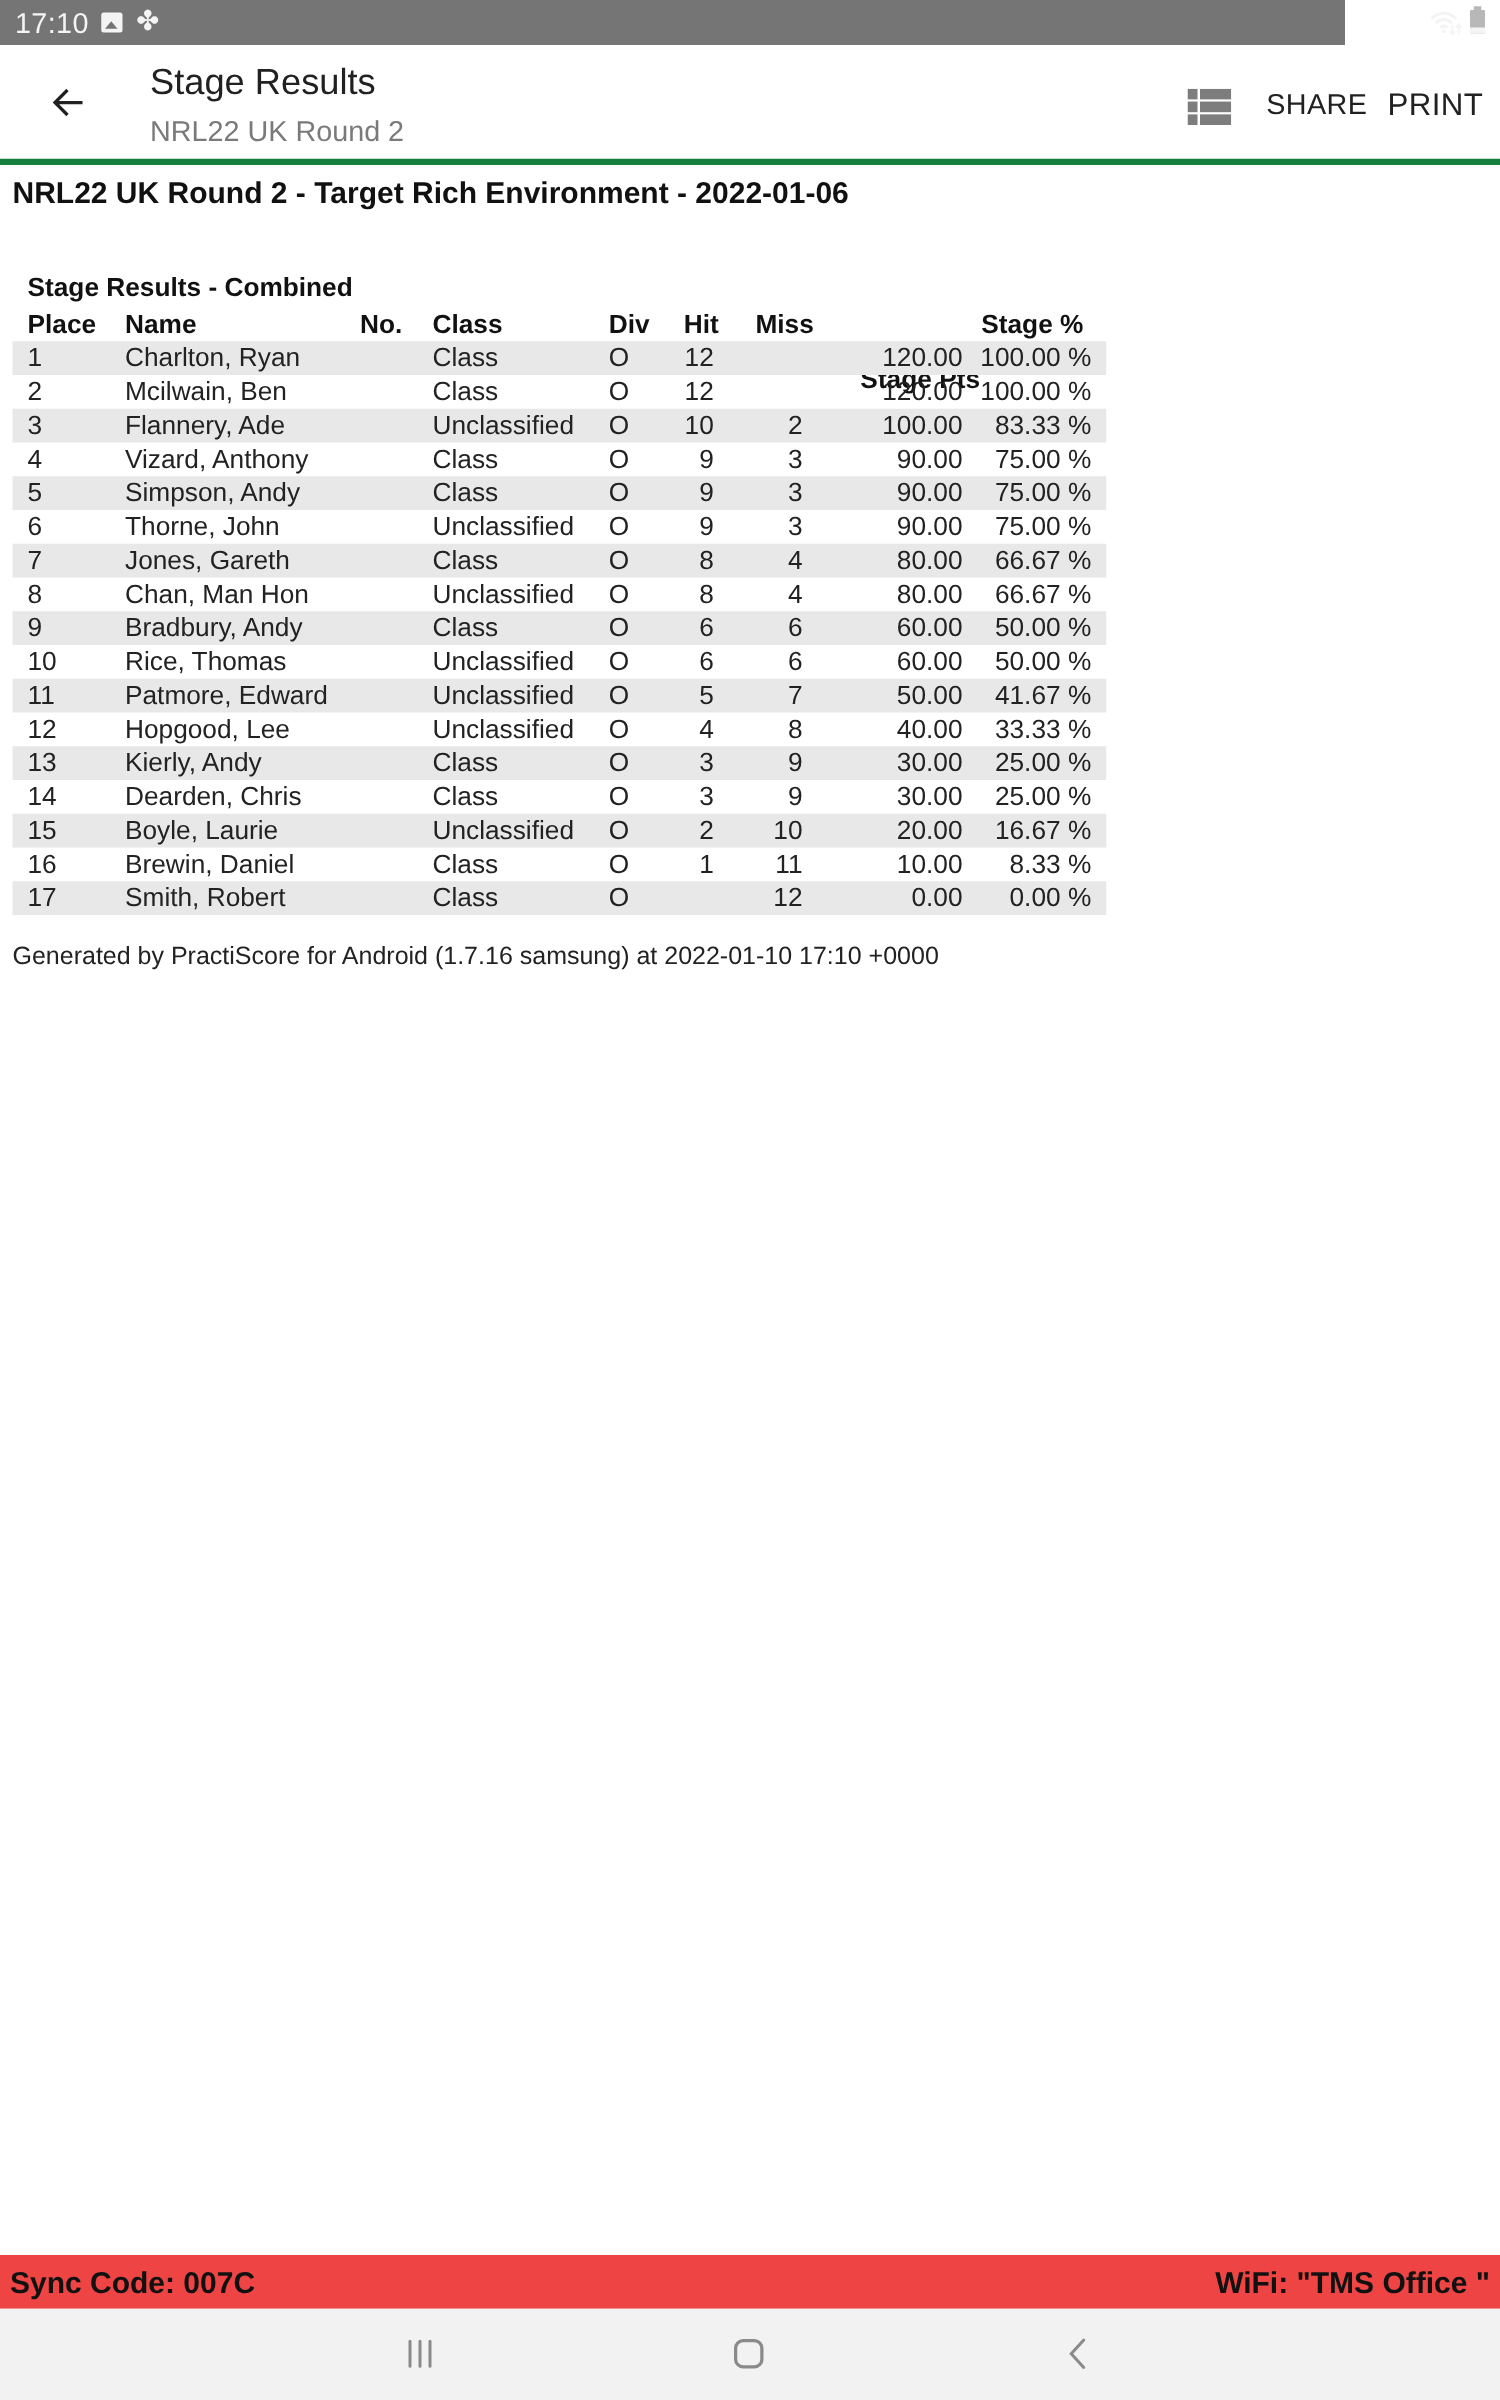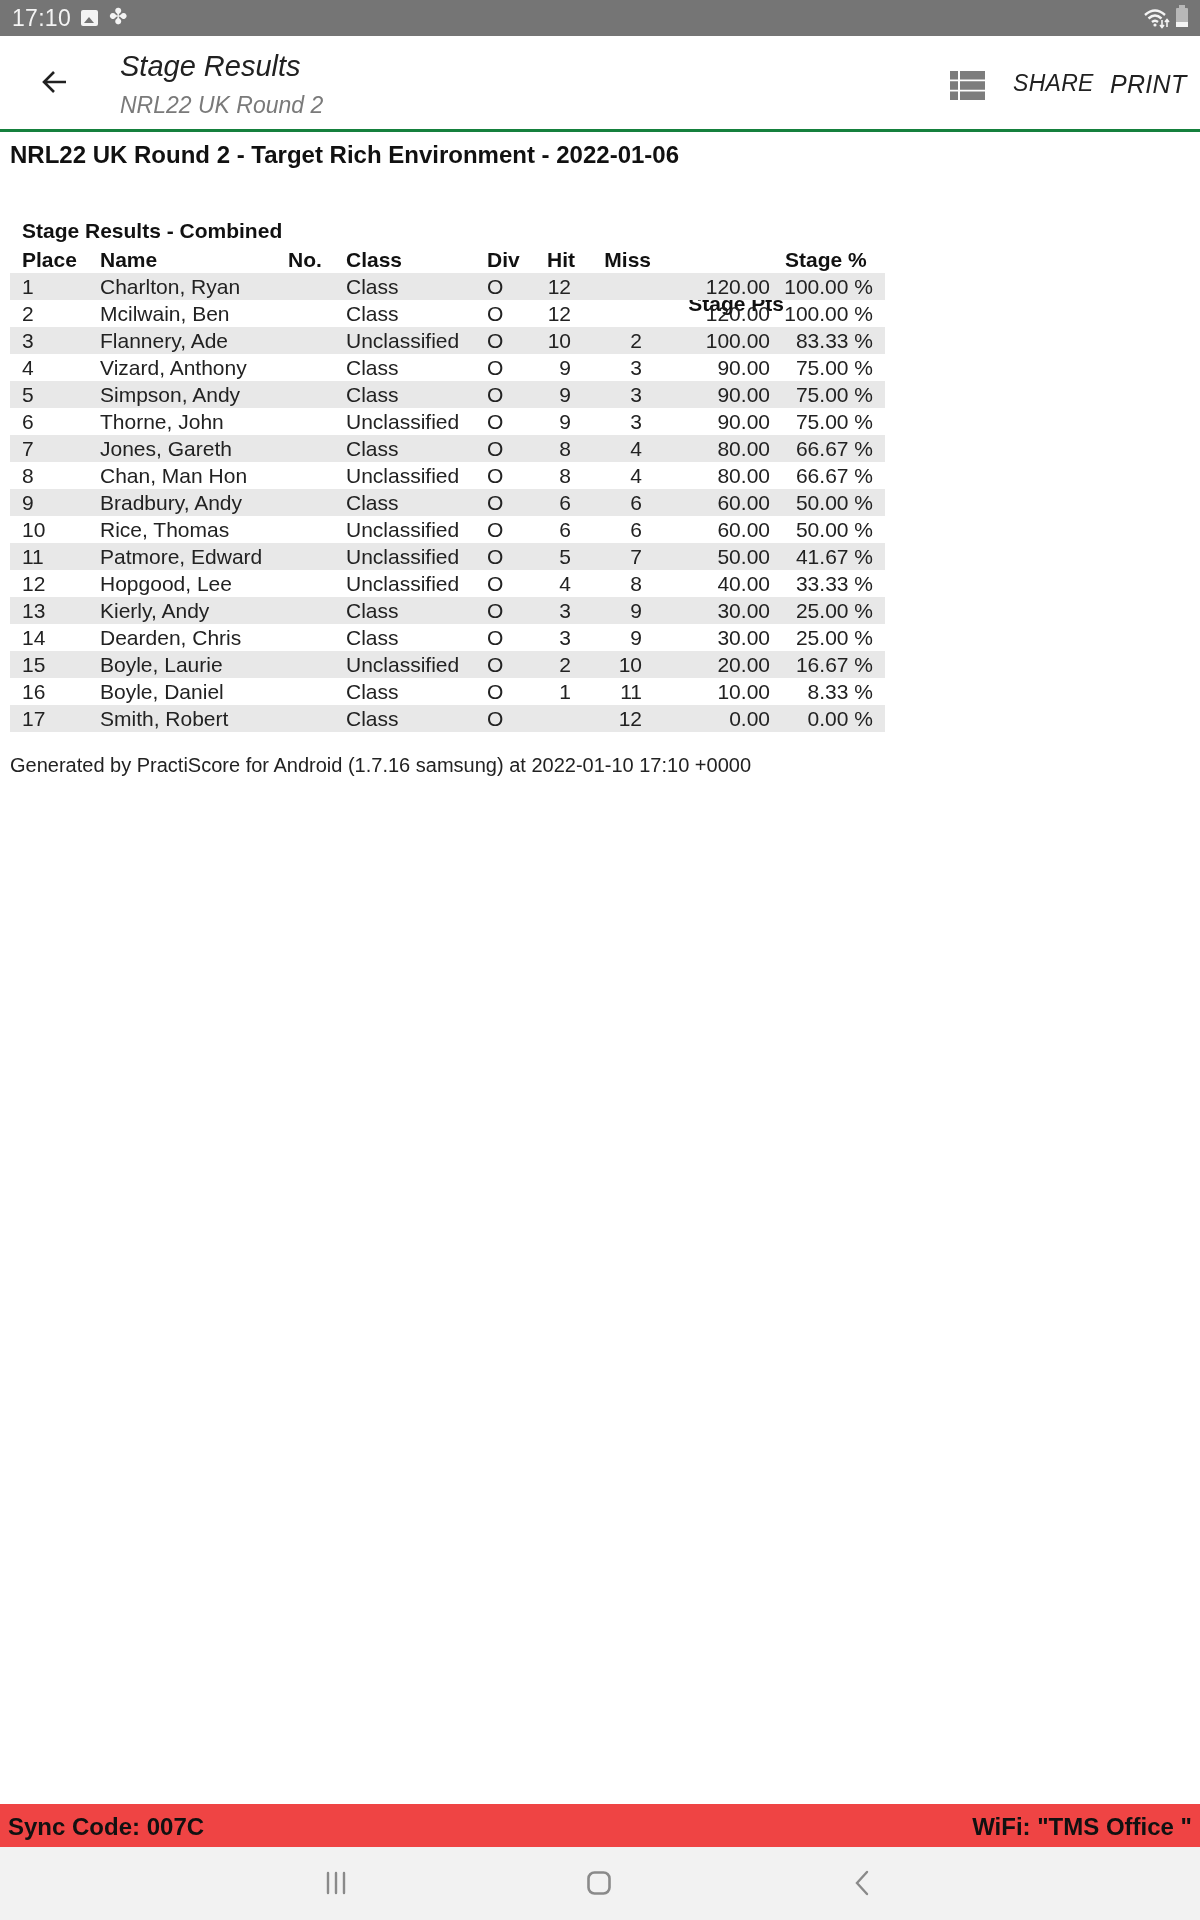--- a/index.html
+++ b/index.html
@@ -1,29 +1,29 @@
 <!DOCTYPE html>
 <html><head>
 <meta charset="utf-8">
 <style>
   * { box-sizing: border-box; margin: 0; padding: 0; }
   html, body { width: 1200px; height: 1920px; background: #ffffff; overflow: hidden; }
   body { position: relative; font-family: "Liberation Sans", "DejaVu Sans", sans-serif; color: #222; }
 
-  .status-bar { position: absolute; left: 0; top: 0; width: 1200px; height: 36px; background: #757575; color: #f4f4f4; }
+  .status-bar { position: absolute; left: 0; top: 0; width: 1076px; height: 36px; background: #757575; color: #f4f4f4; }
   .status-time { position: absolute; left: 12px; top: 5px; font-size: 23px; letter-spacing: 0.3px; }
   .status-img { position: absolute; left: 81px; top: 10px; width: 17px; height: 16px; background: #f4f4f4; border-radius: 2px; }
   .status-img::after { content: ""; position: absolute; left: 3px; bottom: 3px; width: 0; height: 0; border-left: 5px solid transparent; border-right: 5px solid transparent; border-bottom: 6px solid #757575; }
   .status-fan { position: absolute; left: 109px; top: 4px; font-size: 22px; line-height: 26px; color: #f4f4f4; }
   .status-wifi { position: absolute; left: 1143px; top: 7px; width: 28px; height: 22px; }
   .status-battery { position: absolute; left: 1176px; top: 8px; width: 12px; height: 19px; background: #b8b8b8; border-radius: 1px; }
   .status-battery::before { content: ""; position: absolute; left: 3px; top: -3px; width: 6px; height: 3px; background: #b8b8b8; }
   .status-battery::after { content: ""; position: absolute; left: 0; bottom: 0; width: 12px; height: 5px; background: #f4f4f4; }
 
-  .app-bar { position: absolute; left: 0; top: 36px; width: 1200px; height: 96px; background: #ffffff; border-bottom: 3px solid #15803d; font-style: italic; }
+  .app-bar { position: absolute; left: 0; top: 36px; width: 1200px; height: 96px; background: #ffffff; border-bottom: 5px solid #15803d; }
   .back-btn { position: absolute; left: 34px; top: 25px; width: 42px; height: 42px; display: flex; align-items: center; justify-content: center; }
   .app-title { position: absolute; left: 120px; top: 14px; font-size: 29px; color: #212121; }
   .app-subtitle { position: absolute; left: 120px; top: 56px; font-size: 23px; color: #7a7a7a; }
   .list-btn { position: absolute; left: 944px; top: 29px; width: 46px; height: 40px; display: flex; align-items: center; justify-content: center; }
   .share-btn { position: absolute; left: 1013px; top: 34px; font-size: 23px; color: #212121; letter-spacing: 0.3px; }
   .print-btn { position: absolute; left: 1110px; top: 34px; font-size: 25px; color: #212121; letter-spacing: 0.3px; }
 
   .report-title { position: absolute; left: 10px; top: 141px; font-size: 24px; font-weight: bold; color: #111; }
   .section-title { position: absolute; left: 22px; top: 219px; font-size: 21px; font-weight: bold; color: #111; }
 
@@ -274,21 +274,21 @@
         <span class="cell c-no"></span>
         <span class="cell c-class">Unclassified</span>
         <span class="cell c-div">O</span>
         <span class="cell c-hit">2</span>
         <span class="cell c-miss">10</span>
         <span class="cell c-pts">20.00</span>
         <span class="cell c-pct">16.67 %</span>
       </div>
       <div class="row">
         <span class="cell c-place">16</span>
-        <span class="cell c-name">Boyle, Daniel</span>
+        <span class="cell c-name">Brewin, Daniel</span>
         <span class="cell c-no"></span>
         <span class="cell c-class">Class</span>
         <span class="cell c-div">O</span>
         <span class="cell c-hit">1</span>
         <span class="cell c-miss">11</span>
         <span class="cell c-pts">10.00</span>
         <span class="cell c-pct">8.33 %</span>
       </div>
       <div class="row shaded">
         <span class="cell c-place">17</span>

